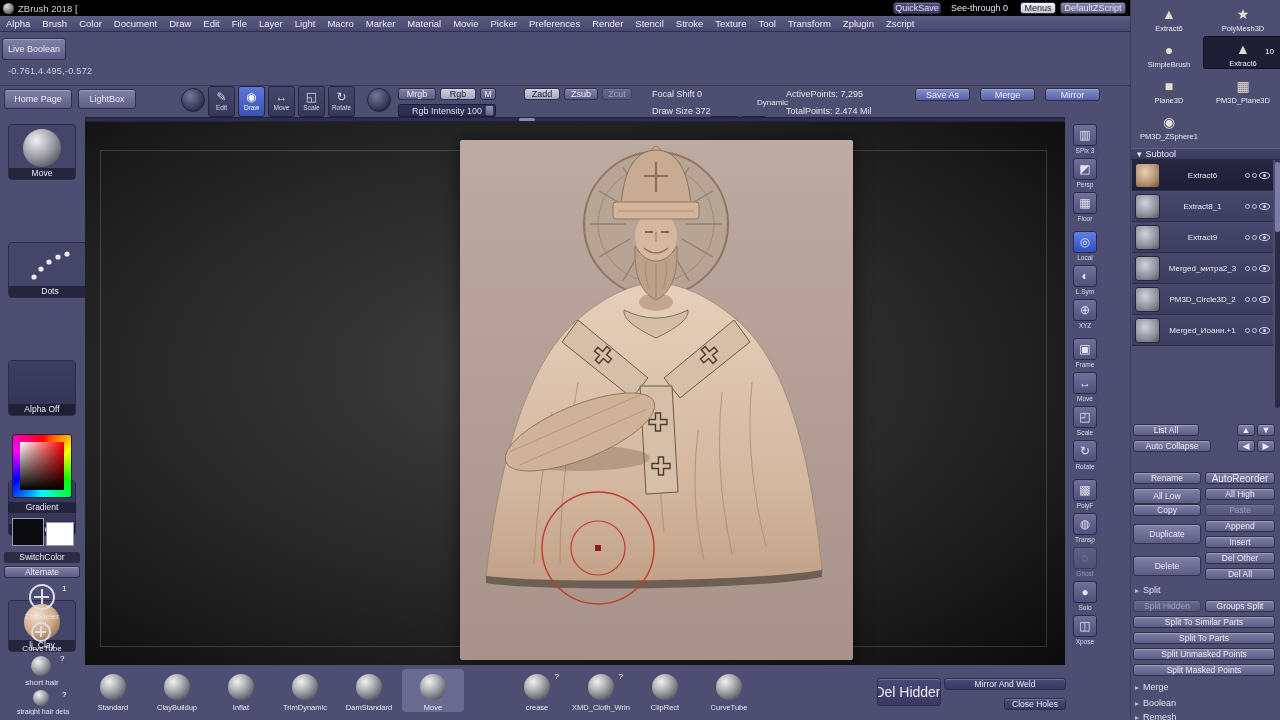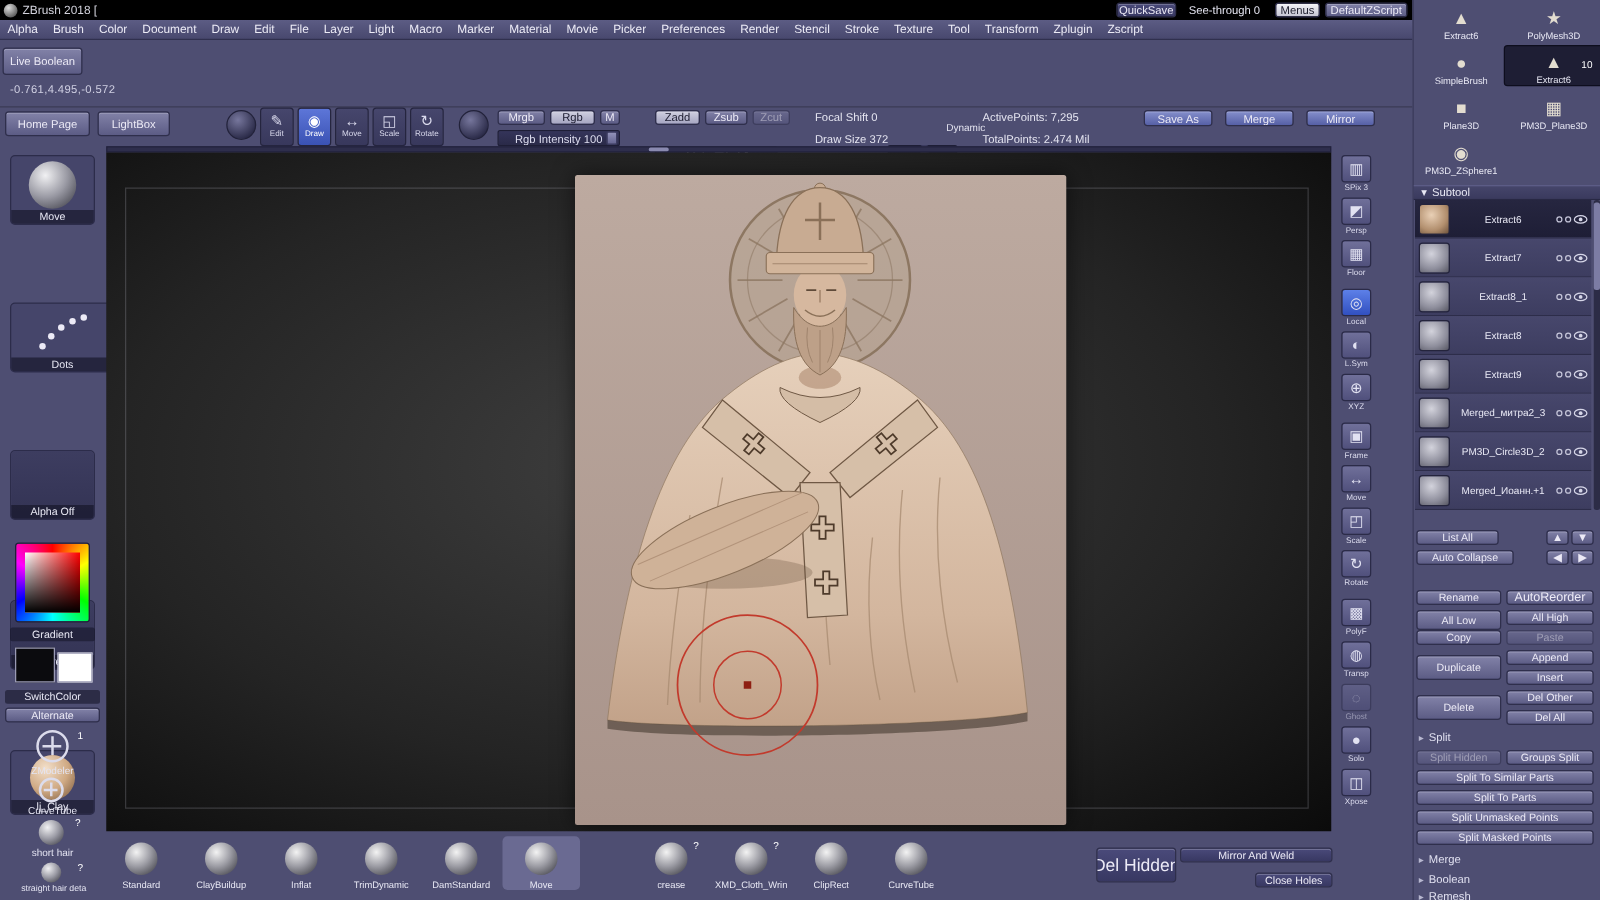--- a/index.html
+++ b/index.html
@@ -538,49 +538,31 @@
         <div class="strow sel">
           <div class="stthumb"></div>
           <div class="stname">Extract6</div>
           <div class="sticons">
             <span class="dot"></span>
             <span class="dot"></span>
             <span class="eye"></span>
           </div>
         </div>
 
-        <div class="strow">
-          <div class="stthumb"></div>
-          <div class="stname">Extract7</div>
-          <div class="sticons">
-            <span class="dot"></span>
-            <span class="dot"></span>
-            <span class="eye"></span>
-          </div>
-        </div>
 
         <div class="strow">
           <div class="stthumb"></div>
           <div class="stname">Extract8_1</div>
           <div class="sticons">
             <span class="dot"></span>
             <span class="dot"></span>
             <span class="eye"></span>
           </div>
         </div>
 
-        <div class="strow">
-          <div class="stthumb"></div>
-          <div class="stname">Extract8</div>
-          <div class="sticons">
-            <span class="dot"></span>
-            <span class="dot"></span>
-            <span class="eye"></span>
-          </div>
-        </div>
 
         <div class="strow">
           <div class="stthumb"></div>
           <div class="stname">Extract9</div>
           <div class="sticons">
             <span class="dot"></span>
             <span class="dot"></span>
             <span class="eye"></span>
           </div>
         </div>

